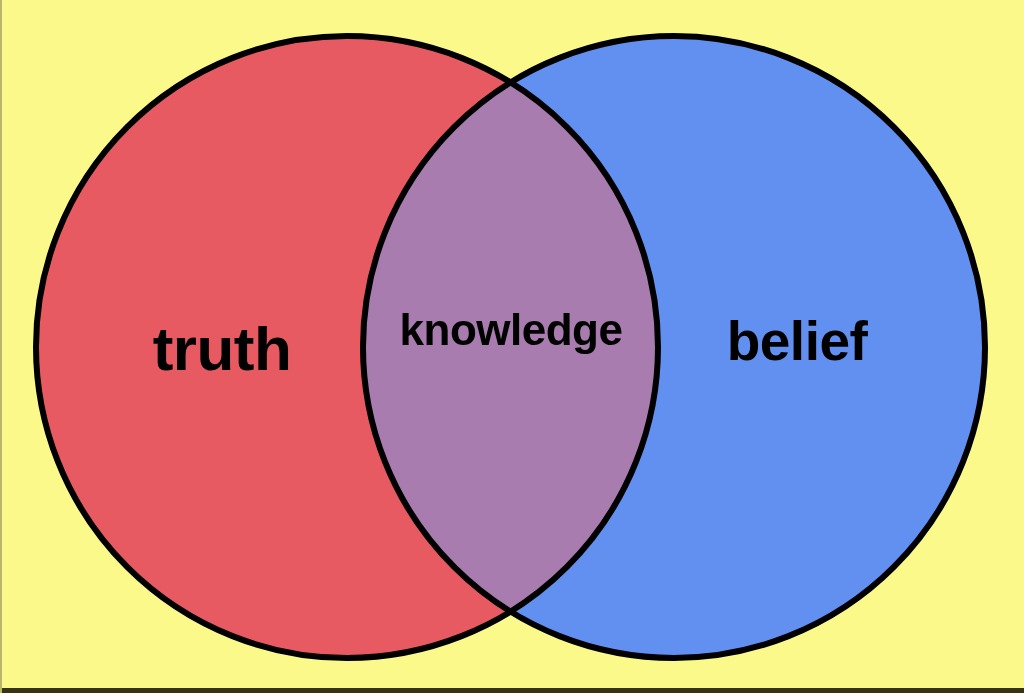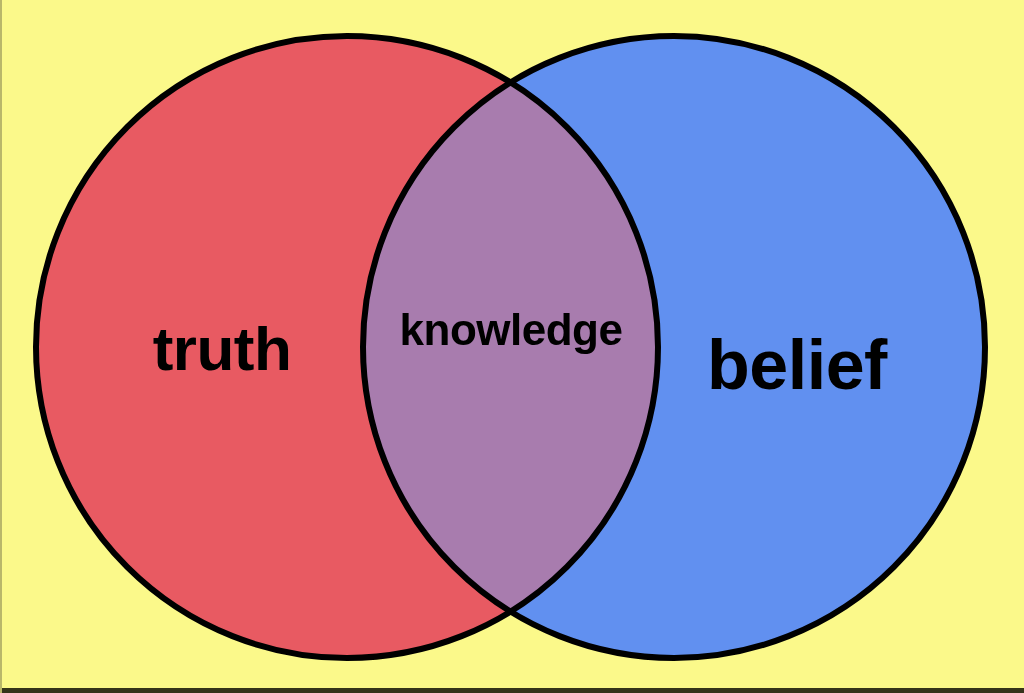--- a/index.html
+++ b/index.html
@@ -90,15 +90,15 @@
     </g>
 
     <circle id="circle-left-stroke" cx="347" cy="347" r="311" fill="none" stroke="#000000" stroke-width="6"></circle>
     <circle id="circle-right-stroke" cx="674" cy="347" r="311" fill="none" stroke="#000000" stroke-width="6"></circle>
   </svg>
 
   <div class="venn-label" id="label-left" data-bind="diagram.sets.0.label" style="left: 222px; top: 349px; font-size: 62px;">truth</div>
 
   <div class="venn-label" id="label-center" data-bind="diagram.intersection.label" style="left: 511px; top: 330px; font-size: 44px;">knowledge</div>
 
-  <div class="venn-label" id="label-right" data-bind="diagram.sets.1.label" style="left: 797px; top: 365px; font-size: 70px;">belief</div>
+  <div class="venn-label" id="label-right" data-bind="diagram.sets.1.label" style="left: 797px; top: 341px; font-size: 55px;">belief</div>
 
 </div>
 
 </body></html>

